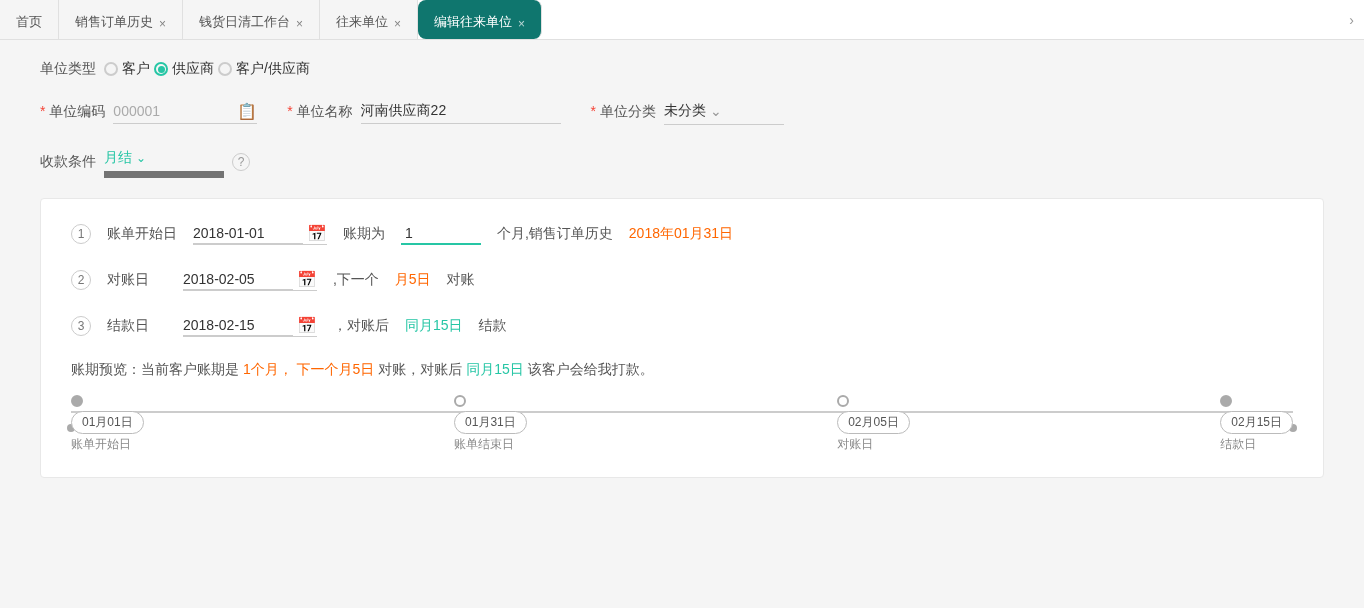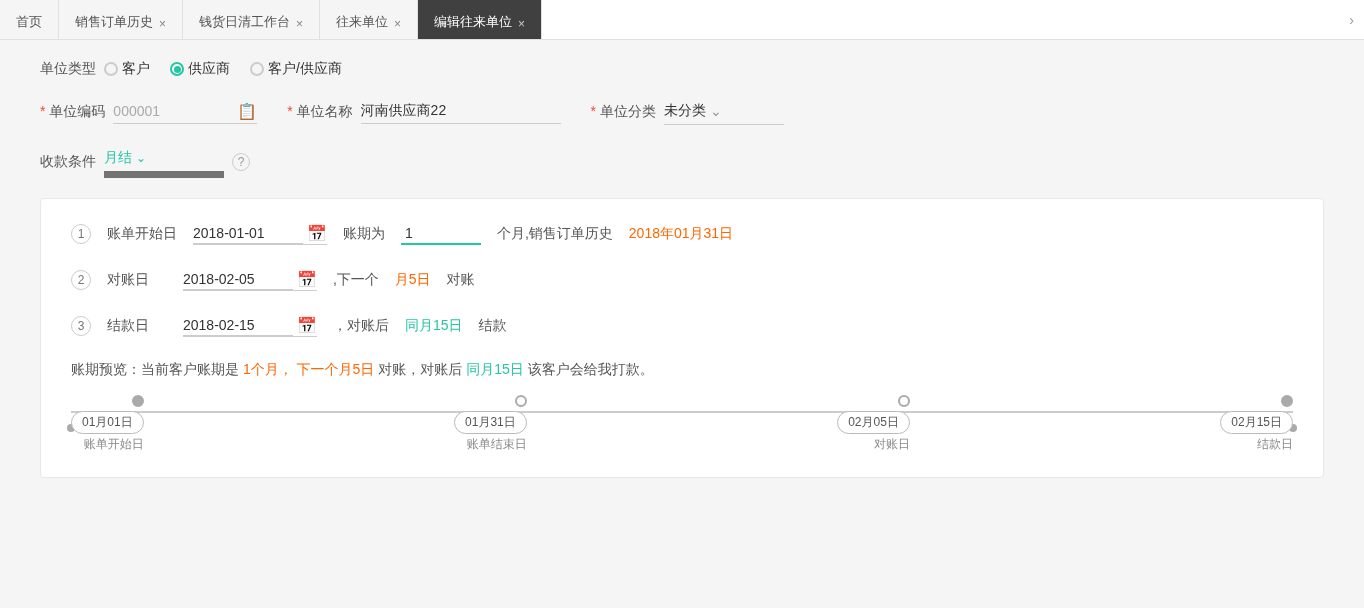--- a/index.html
+++ b/index.html
@@ -19,22 +19,23 @@
       padding: 8px 16px;
       cursor: pointer;
       font-size: 13px;
       color: #555;
       border-right: 1px solid #e0e0e0;
       gap: 6px;
       white-space: nowrap;
       background: #f5f5f5;
     }
     .tab-item.active {
-      background: #404040;
+      background: #0f766e;
       color: #fff;
+      border-radius: 8px;
     }
     .tab-item .close-icon {
       font-size: 12px;
       opacity: 0.7;
     }
     .tab-arrow {
       display: flex;
       align-items: center;
       padding: 0 10px;
       cursor: pointer;
@@ -64,21 +65,21 @@
     .form-label {
       color: #555;
       white-space: nowrap;
     }
     .form-label.required::before {
       content: '* ';
       color: #f44336;
     }
     .radio-group {
       display: flex;
-      gap: 20px;
+      gap: 4px;
       align-items: center;
     }
     .radio-item {
       display: flex;
       align-items: center;
       gap: 4px;
       cursor: pointer;
     }
     .radio-circle {
       width: 14px;
@@ -259,21 +260,21 @@
       background: #ccc;
     }
     .tl-nodes {
       display: flex;
       justify-content: space-between;
       position: relative;
     }
     .tl-node {
       display: flex;
       flex-direction: column;
-      align-items: flex-end;
+      align-items: flex-start;
       position: relative;
       z-index: 2;
     }
     .tl-dot {
       width: 12px;
       height: 12px;
       border-radius: 50%;
       background: #fff;
       border: 2px solid #aaa;
       margin-bottom: 4px;

